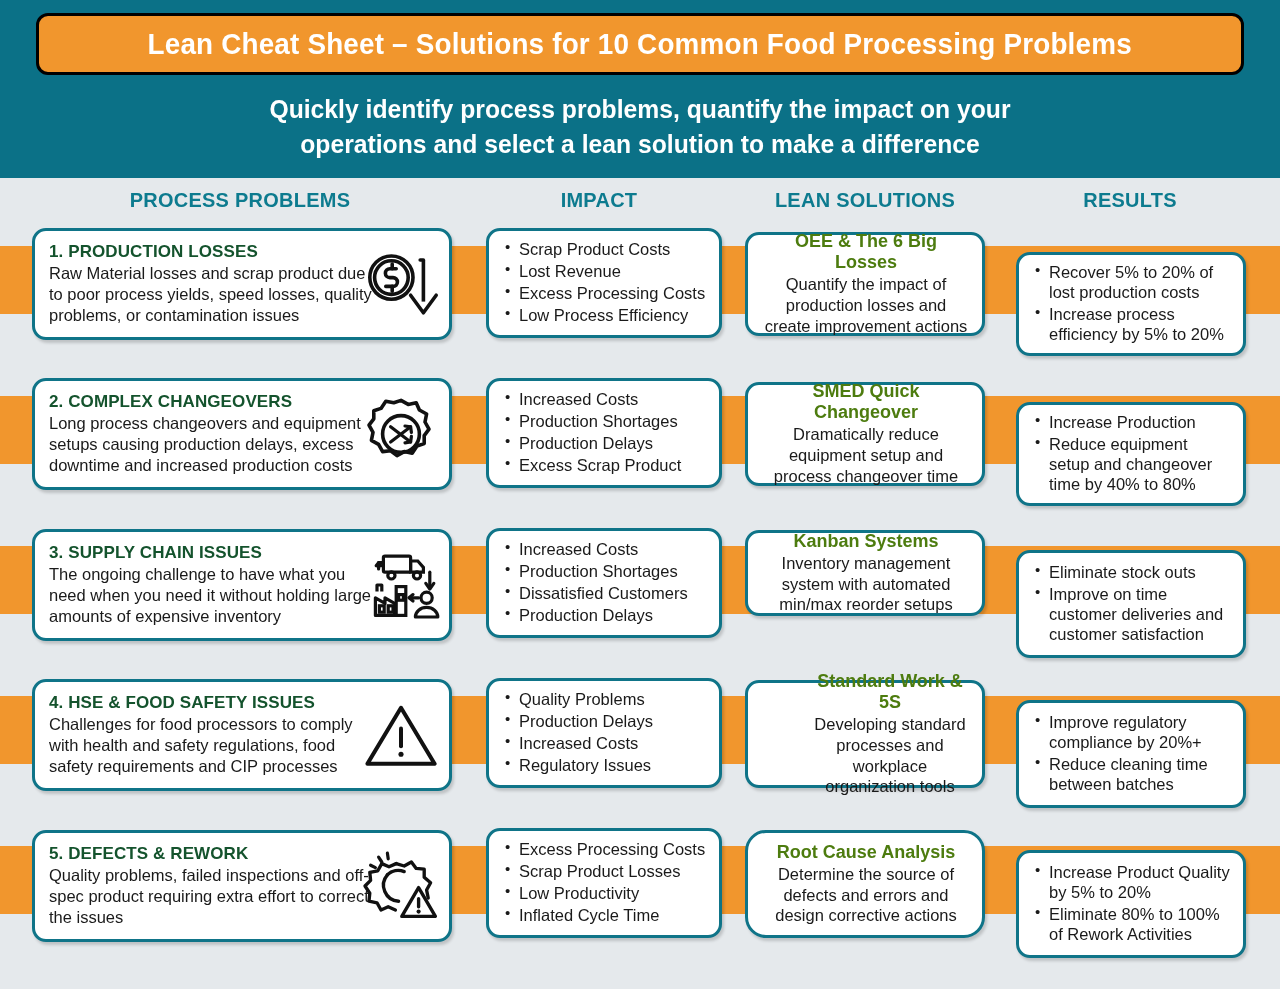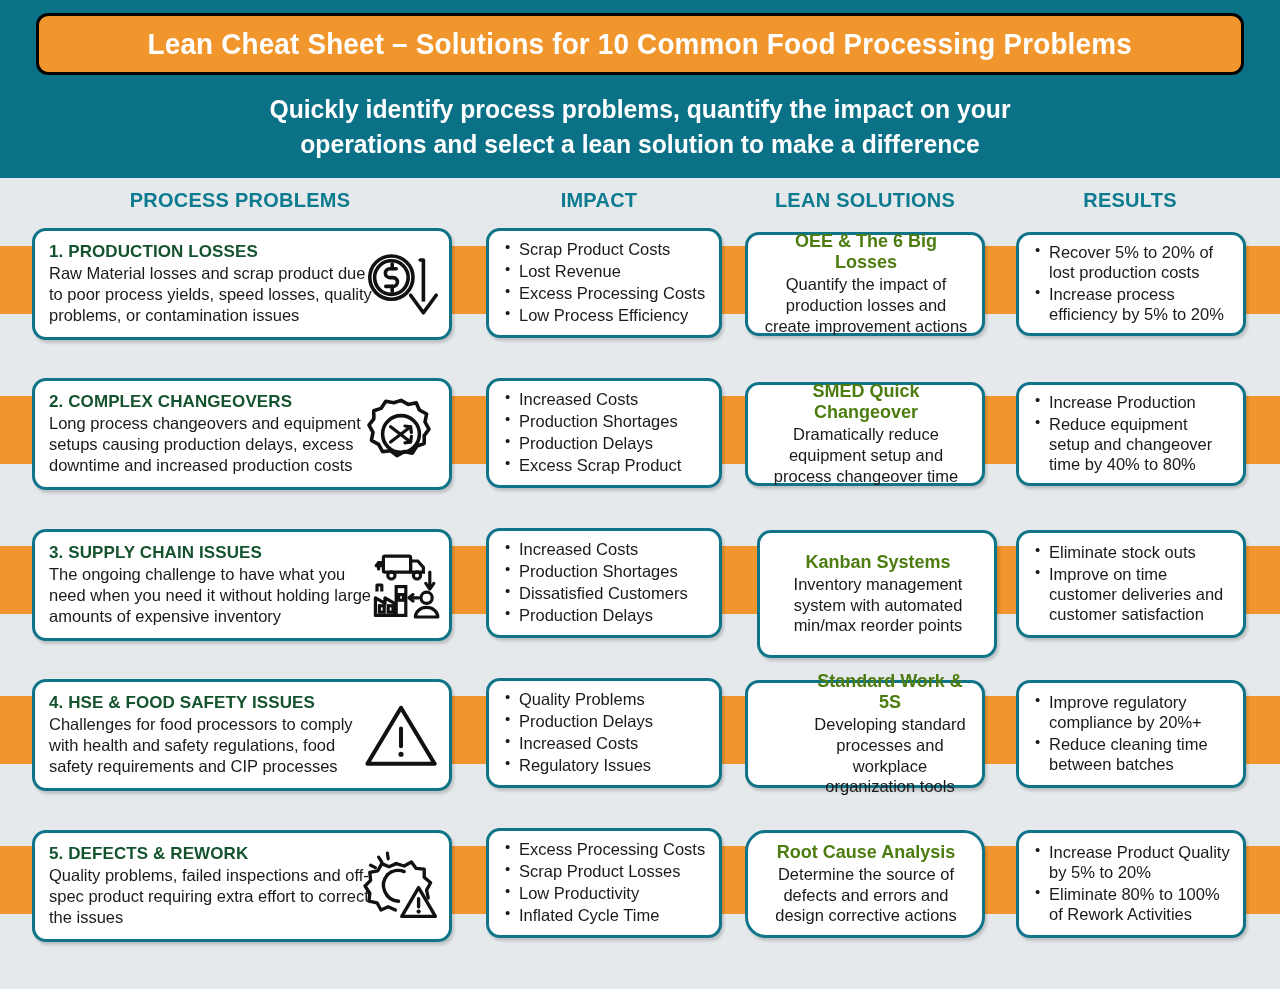--- a/index.html
+++ b/index.html
@@ -100,21 +100,21 @@
     background: #ffffff;
     border: 3px solid #0f7488;
     border-radius: 14px;
     box-shadow: 2px 3px 3px rgba(0,0,0,0.17);
   }
 
   
   .c-problem  { left: 32px;  width: 420px; }
   .c-impact   { left: 486px; width: 236px; }
   .c-solution { left: 745px; width: 240px; }
-  .c-result   { left: 1016px;width: 230px; }
+  .c-result   { left: 1016px;width: 230px; margin-top: 20px; }
 
   .card-inner { padding: 8px 12px 8px 14px; position: relative; height: 100%; }
 
   
   .p-title {
     font-size: 17px;
     font-weight: bold;
     color: #14532d;
     letter-spacing: 0.1px;
     margin-bottom: 1px;
@@ -342,24 +342,24 @@
       <div class="card-inner v-center">
         <ul class="bullets narrow">
           <li>Increased Costs</li>
           <li>Production Shortages</li>
           <li>Dissatisfied Customers</li>
           <li>Production Delays</li>
         </ul>
       </div>
     </div>
 
-    <div class="card c-solution" style="top:4px;height:128px;margin-left:12px;">
+    <div class="card c-solution" style="top:4px;height:86px;">
       <div class="card-inner v-center narrow-font">
         <div class="s-title">Kanban Systems</div>
-        <div class="s-body">Inventory management system with automated min/max reorder points</div>
+        <div class="s-body">Inventory management system with automated min/max reorder setups</div>
       </div>
     </div>
 
     <div class="card c-result" style="top:4px;height:108px;">
       <div class="card-inner v-center">
         <ul class="bullets narrow">
           <li>Eliminate stock outs</li>
           <li>Improve on time customer deliveries and customer satisfaction</li>
         </ul>
       </div>

